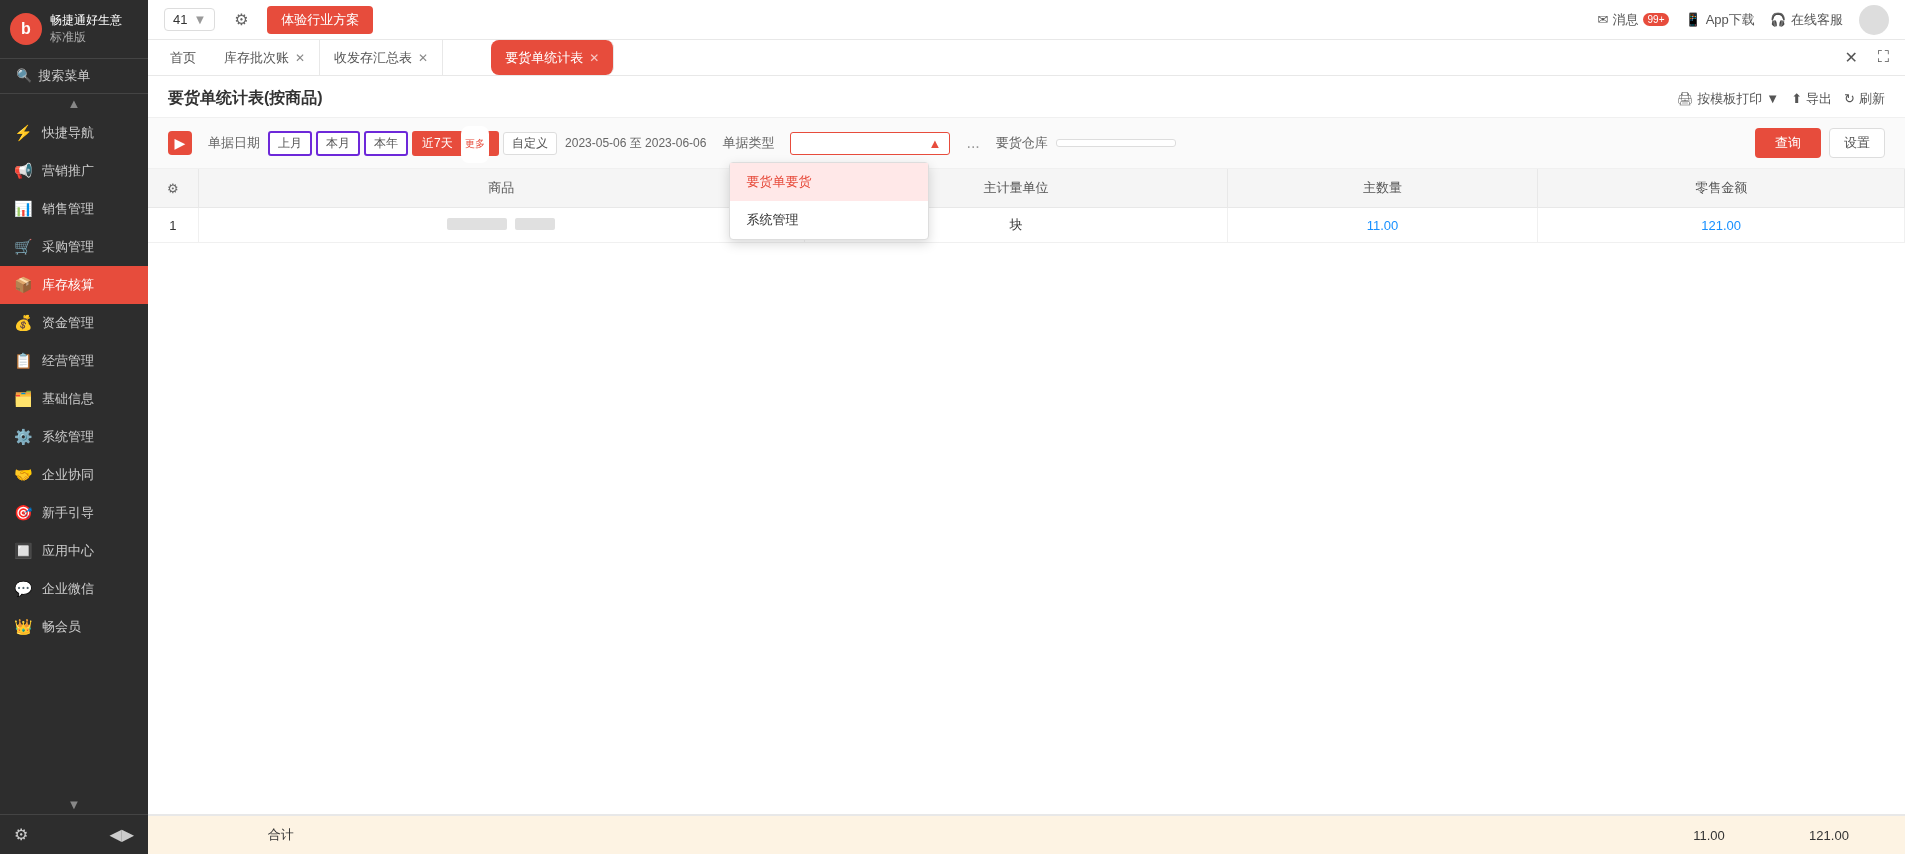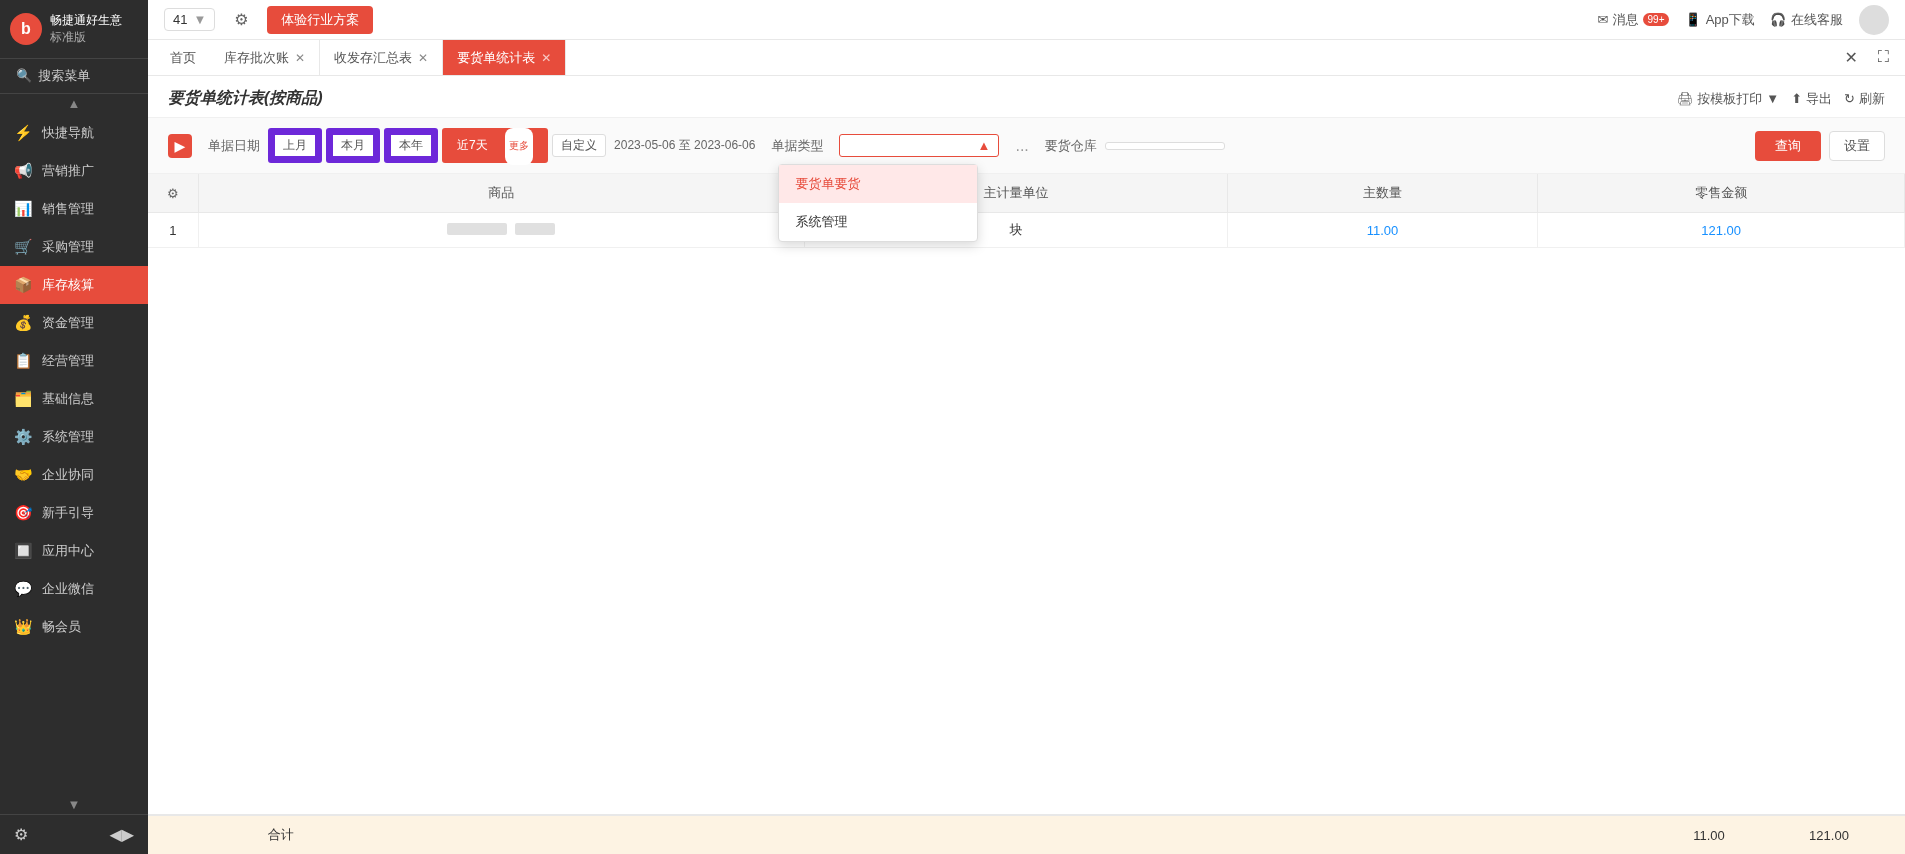--- a/index.html
+++ b/index.html
@@ -180,21 +180,22 @@
       cursor: pointer;
       color: #555;
       font-size: 13px;
       border-right: 1px solid #e8e8e8;
       height: 100%;
       white-space: nowrap;
     }
     .tab-item.active {
       background: #e74c3c;
       color: #fff;
-      border-radius: 0;
+      border-radius: 8px;
+      margin-left: 48px;
     }
     .tab-item .tab-close {
       margin-left: 6px;
       font-size: 12px;
       color: inherit;
       opacity: 0.7;
     }
     .tab-item.active .tab-close { color: #fff; }
     .tab-home { padding: 6px 14px; cursor: pointer; color: #555; font-size: 13px; }
     .tab-right-btns { margin-left: auto; display: flex; gap: 4px; }
@@ -211,21 +212,21 @@
     }
 
     .page-header {
       display: flex;
       align-items: center;
       justify-content: space-between;
       padding: 12px 20px 8px;
       border-bottom: 1px solid #f0f0f0;
       flex-shrink: 0;
     }
-    .page-title { font-size: 16px; font-weight: bold; color: #333; font-style: italic; }
+    .page-title { font-size: 16px; font-weight: bold; color: #333; }
     .page-actions { display: flex; align-items: center; gap: 12px; }
     .page-action-btn {
       display: flex;
       align-items: center;
       gap: 4px;
       cursor: pointer;
       color: #555;
       font-size: 13px;
     }
 
@@ -257,21 +258,21 @@
     .filter-group {
       display: flex;
       align-items: center;
       gap: 8px;
       justify-content: flex-end;
     }
     .filter-label { color: #666; font-size: 13px; white-space: nowrap; }
     .filter-date-btns { display: flex; align-items: center; gap: 4px; }
     .filter-date-btn {
       padding: 2px 8px;
-      border: 7px solid #6d28d9;
+      border: 2px solid #6d28d9;
       background: #fff;
       border-radius: 3px;
       cursor: pointer;
       font-size: 12px;
       color: #555;
     }
     .filter-date-btn.more {
       background: #e74c3c;
       color: #fff;
       border-color: #e74c3c;
@@ -597,21 +598,21 @@
       <button class="filter-expand-btn">▶</button>
 
       <div class="filter-group">
         <span class="filter-label">单据日期</span>
         <div class="filter-date-btns">
           <button class="filter-date-btn">上月</button>
           <button class="filter-date-btn">本月</button>
           <button class="filter-date-btn">本年</button>
           <button class="filter-date-btn more">
             <span>近7天</span>
-            <span style="background:#fff;color:#e74c3c;border-radius:8px;padding:13px 4px;font-size:10px;margin-left:14px;font-family:Liberation Mono, monospace;">更多</span>
+            <span style="background:#fff;color:#e74c3c;border-radius:8px;padding:13px 4px;font-size:10px;margin-left:5px;font-family:Liberation Mono, monospace;">更多</span>
           </button>
           <button class="filter-date-custom">自定义</button>
         </div>
         <span class="filter-date-range">2023-05-06 至 2023-06-06</span>
       </div>
 
       <div class="filter-type-group">
         <span class="filter-label">单据类型</span>
         <div class="filter-select" id="type-select-btn">
           <span style="color:#333;min-width:120px;display:inline-block;"></span>

